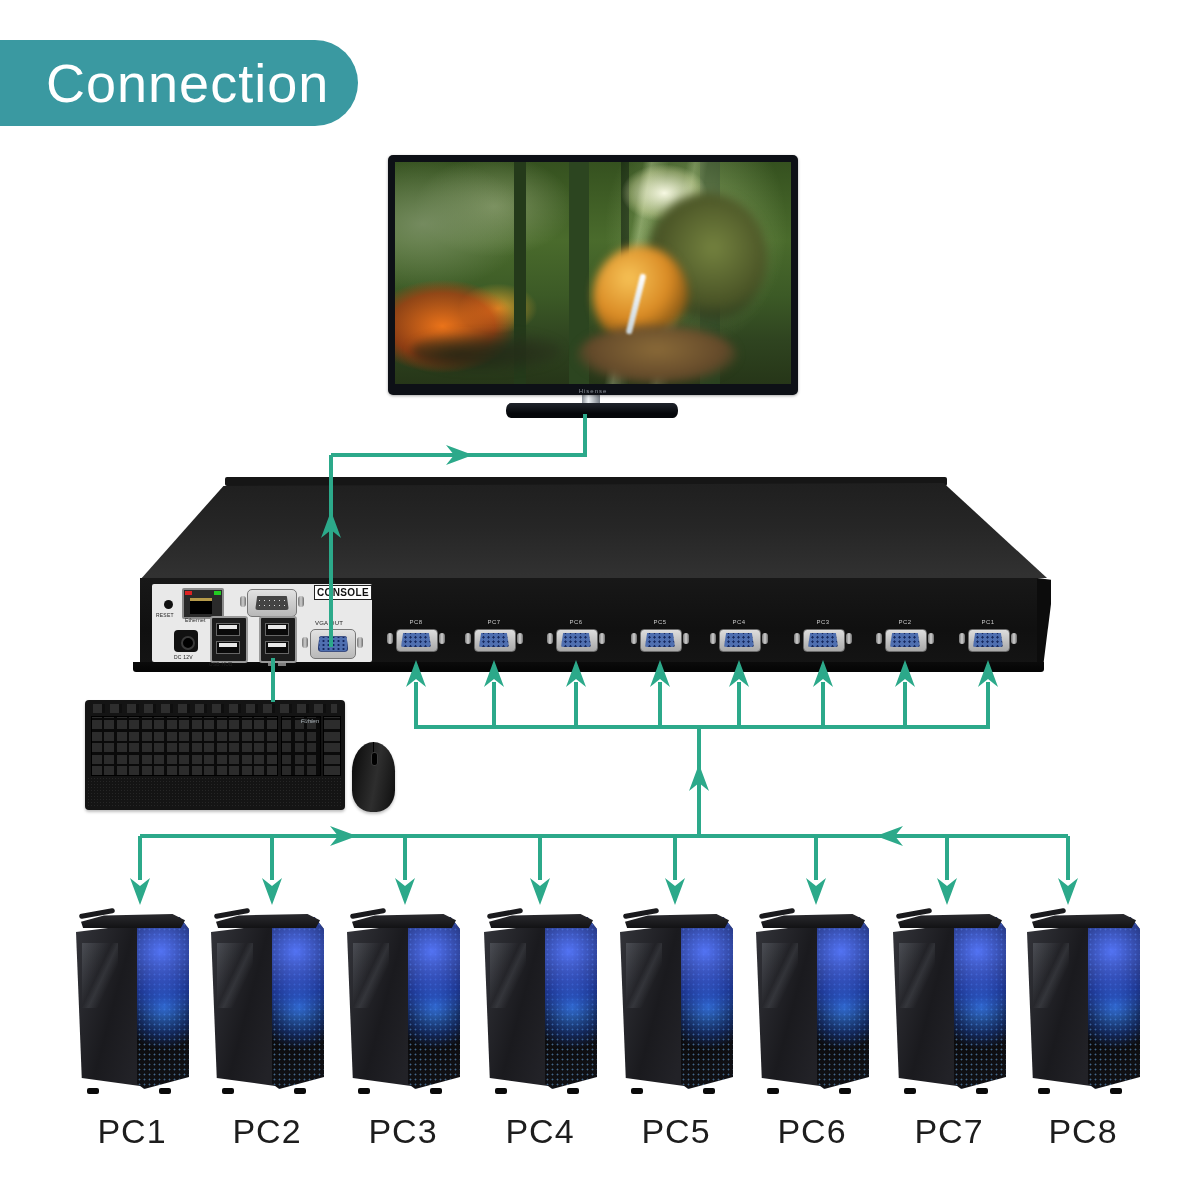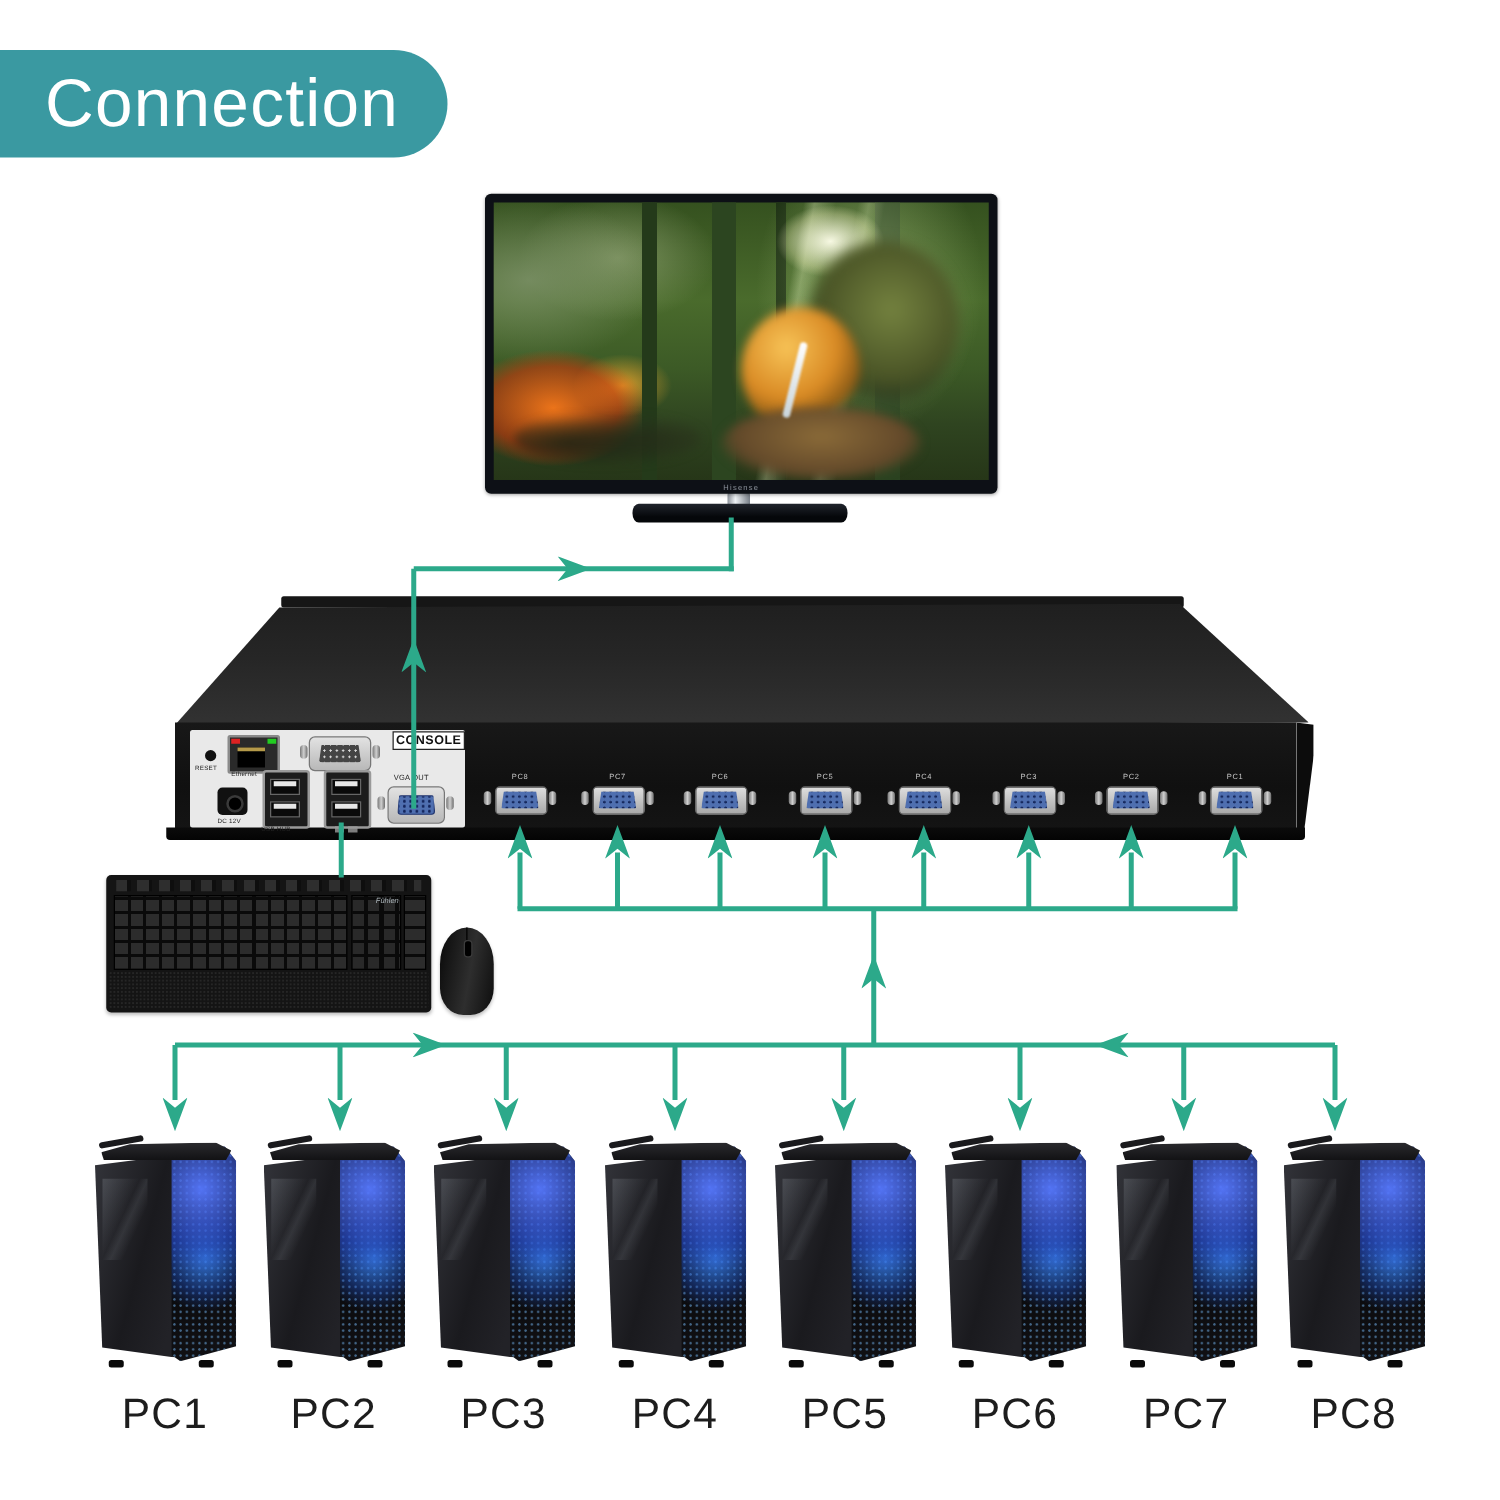--- a/index.html
+++ b/index.html
@@ -3,21 +3,21 @@
 <meta charset="utf-8">
 <style>
   html,body{margin:0;padding:0;background:#fff;}
   #canvas{position:relative;width:1200px;height:1200px;background:#fff;overflow:hidden;
           font-family:"Liberation Sans",sans-serif;
           --line:#2ca98a; --badge:#3a99a1; --vgablue:#4f6fb0;}
   .abs{position:absolute;}
 
   
   #badge{left:0;top:40px;width:358px;height:86px;background:var(--badge);
-         border-radius:0 44px 44px 0;display:flex;align-items:center;padding-left:36px;box-sizing:border-box;}
+         border-radius:0 44px 44px 0;display:flex;align-items:center;padding-left:46px;box-sizing:border-box;}
   #badge span{color:#fff;font-size:54px;letter-spacing:1px;}
 
   
   .vline,.hline{position:absolute;background:var(--line);z-index:30;}
   .vline{width:4px;} .hline{height:4px;}
   .arr{position:absolute;background:var(--line);z-index:31;}
   .arr.up{width:20px;height:27px;clip-path:polygon(50% 0,100% 100%,50% 70%,0 100%);}
   .arr.down{width:20px;height:27px;clip-path:polygon(50% 100%,100% 0,50% 30%,0 0);}
   .arr.right{width:27px;height:20px;clip-path:polygon(100% 50%,0 0,30% 50%,0 100%);}
   .arr.left{width:27px;height:20px;clip-path:polygon(0 50%,100% 0,70% 50%,100% 100%);}

